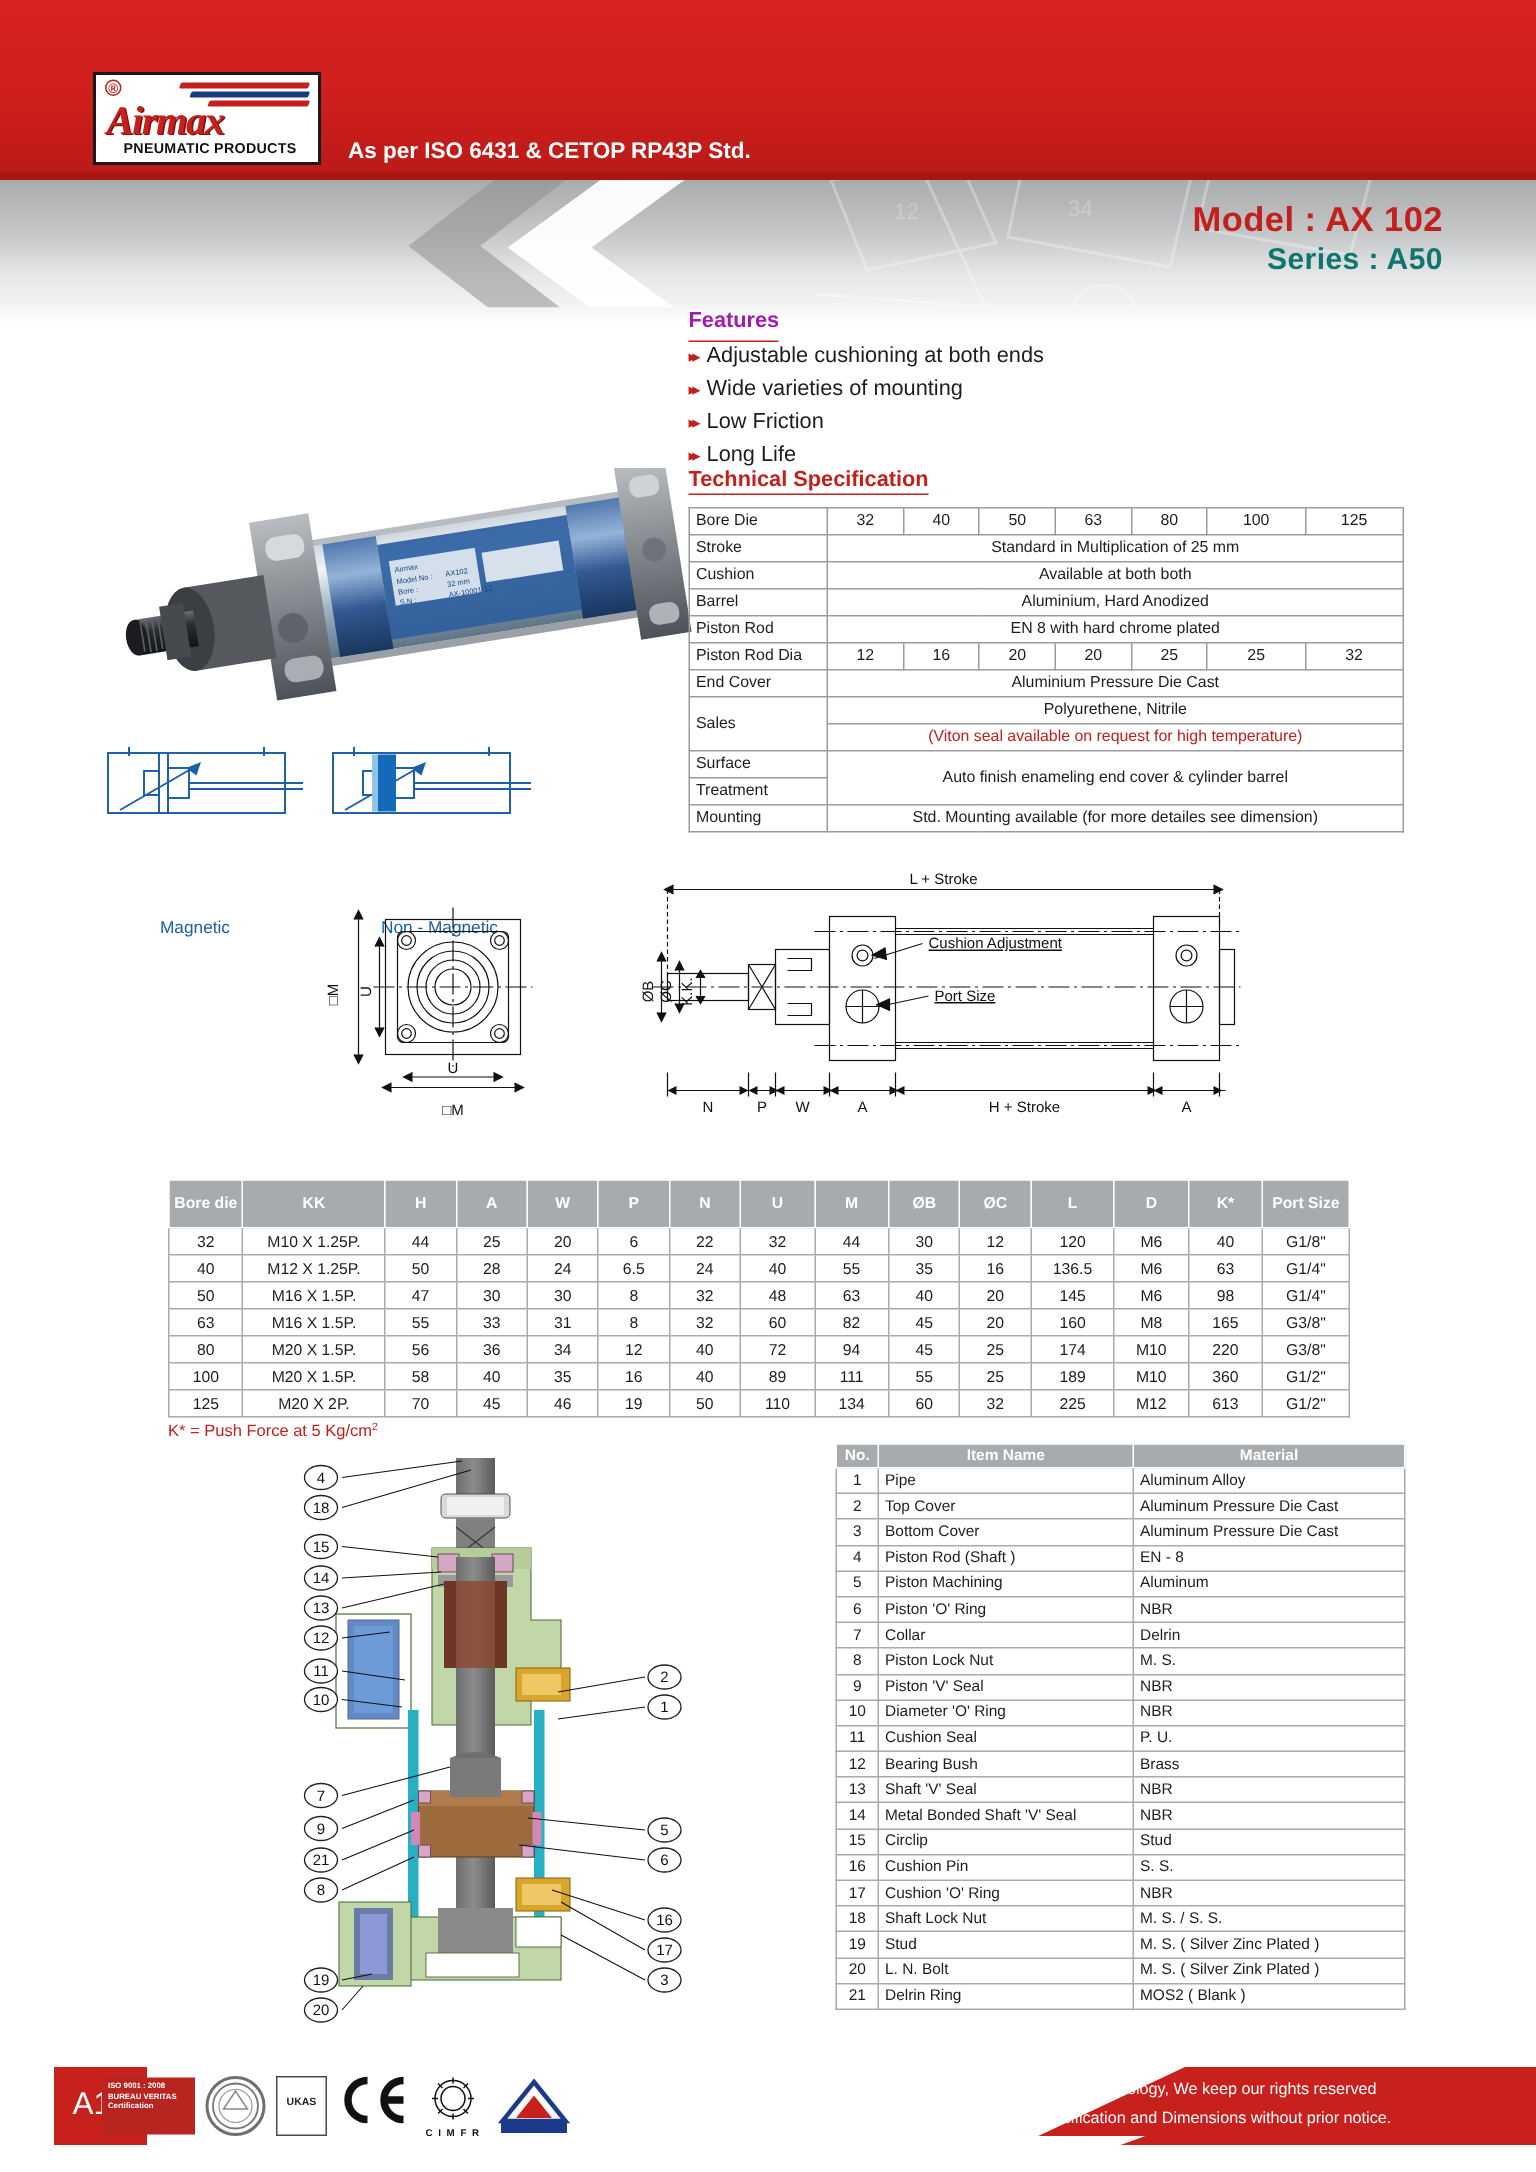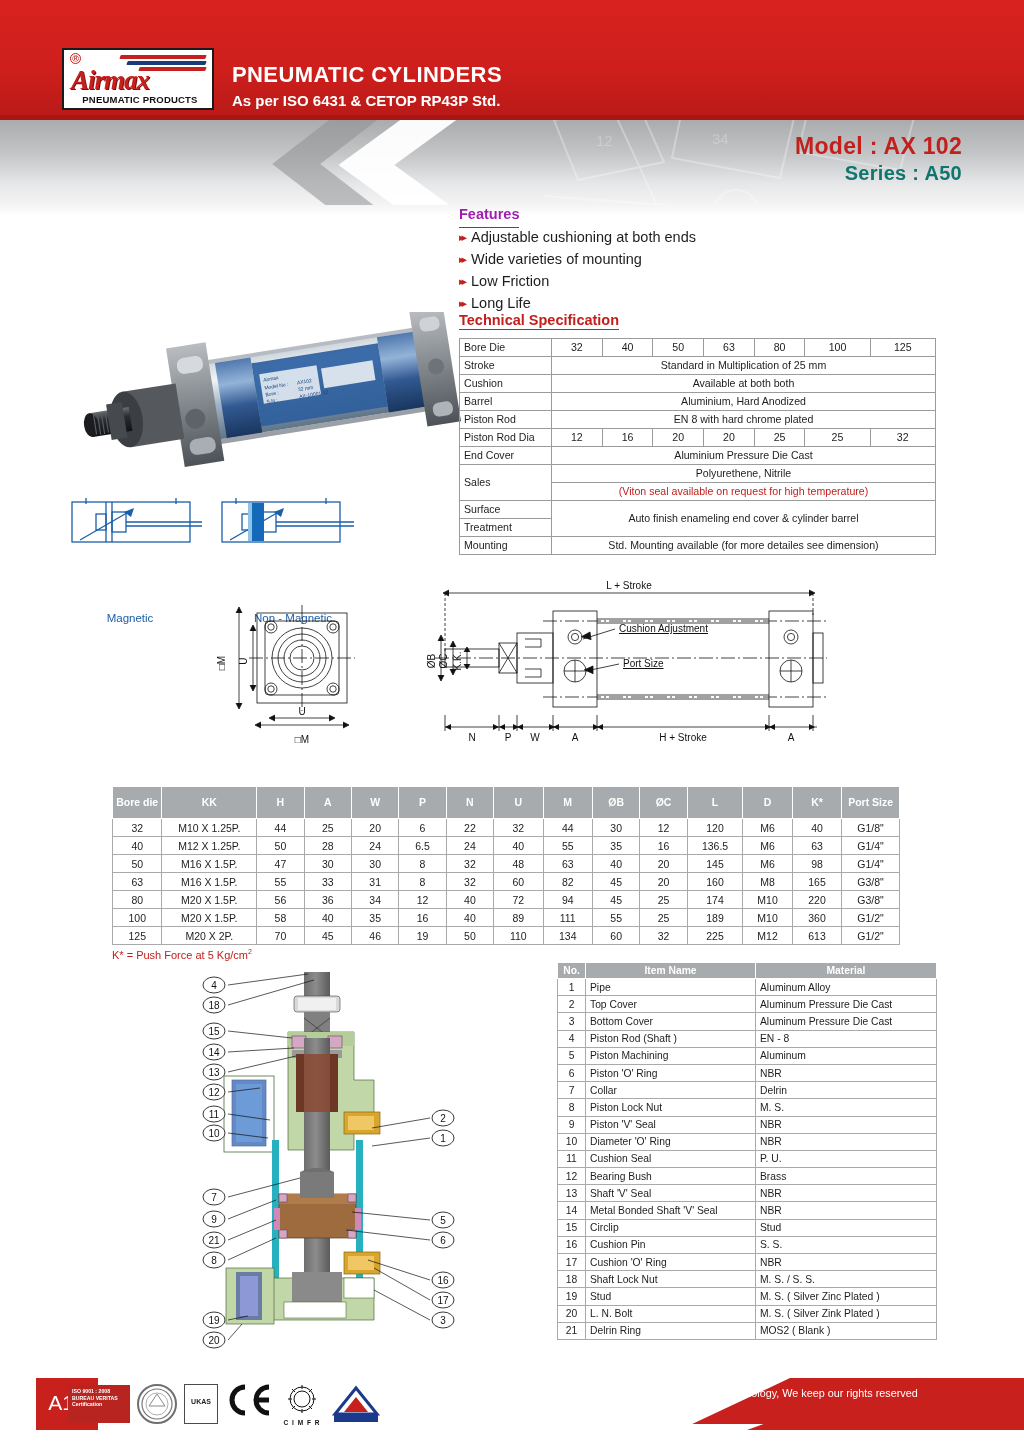--- a/index.html
+++ b/index.html
@@ -205,21 +205,20 @@
         <div class="logo-reg">®</div>
         <div class="logo-stripes">
           <i class="s1"></i>
             <i class="s2"></i>
             <i class="s3"></i>
         </div>
         <div class="logo-word">Airmax</div>
         <div class="logo-sub">PNEUMATIC PRODUCTS</div>
       </div>
     </div>
-    <div class="hdr-title">PNEUMATIC CYLINDERS</div>
     <div class="hdr-sub">As per ISO 6431 &amp; CETOP RP43P Std.</div>
   </div>
 
   <div class="grey-band">
     <div class="chev2"></div>
     <div class="chev"></div>
     <svg class="blue-ghost" viewBox="0 0 420 130">
       <g stroke="#ffffff" stroke-width="2" fill="none" opacity="0.85">
         <path d="M10 20 L95 6 L120 62 L34 80 Z"></path>
         <path d="M140 0 L250 18 L236 78 L128 58 Z"></path>
@@ -981,16 +980,17 @@
       <div class="cert-tri">
         <svg width="50" height="40" viewBox="0 0 50 40">
           <path d="M25 4 L46 30 H4 Z" fill="none" stroke="#1b3a8c" stroke-width="3"></path>
           <path d="M25 13 L37 28 H13 Z" fill="#c8201d"></path>
           <rect x="3" y="31" width="44" height="7" fill="#1b3a8c"></rect>
         </svg>
       </div>
     </div>
     <div class="note-text">
       <div>Note : Since, constant worldwide advancement in technology, We keep  our rights reserved</div>
+      <div>to make changes time to time in Technical Specification and Dimensions without prior notice.</div>
     </div>
   </div>
 
 </div>
 
 </body></html>

